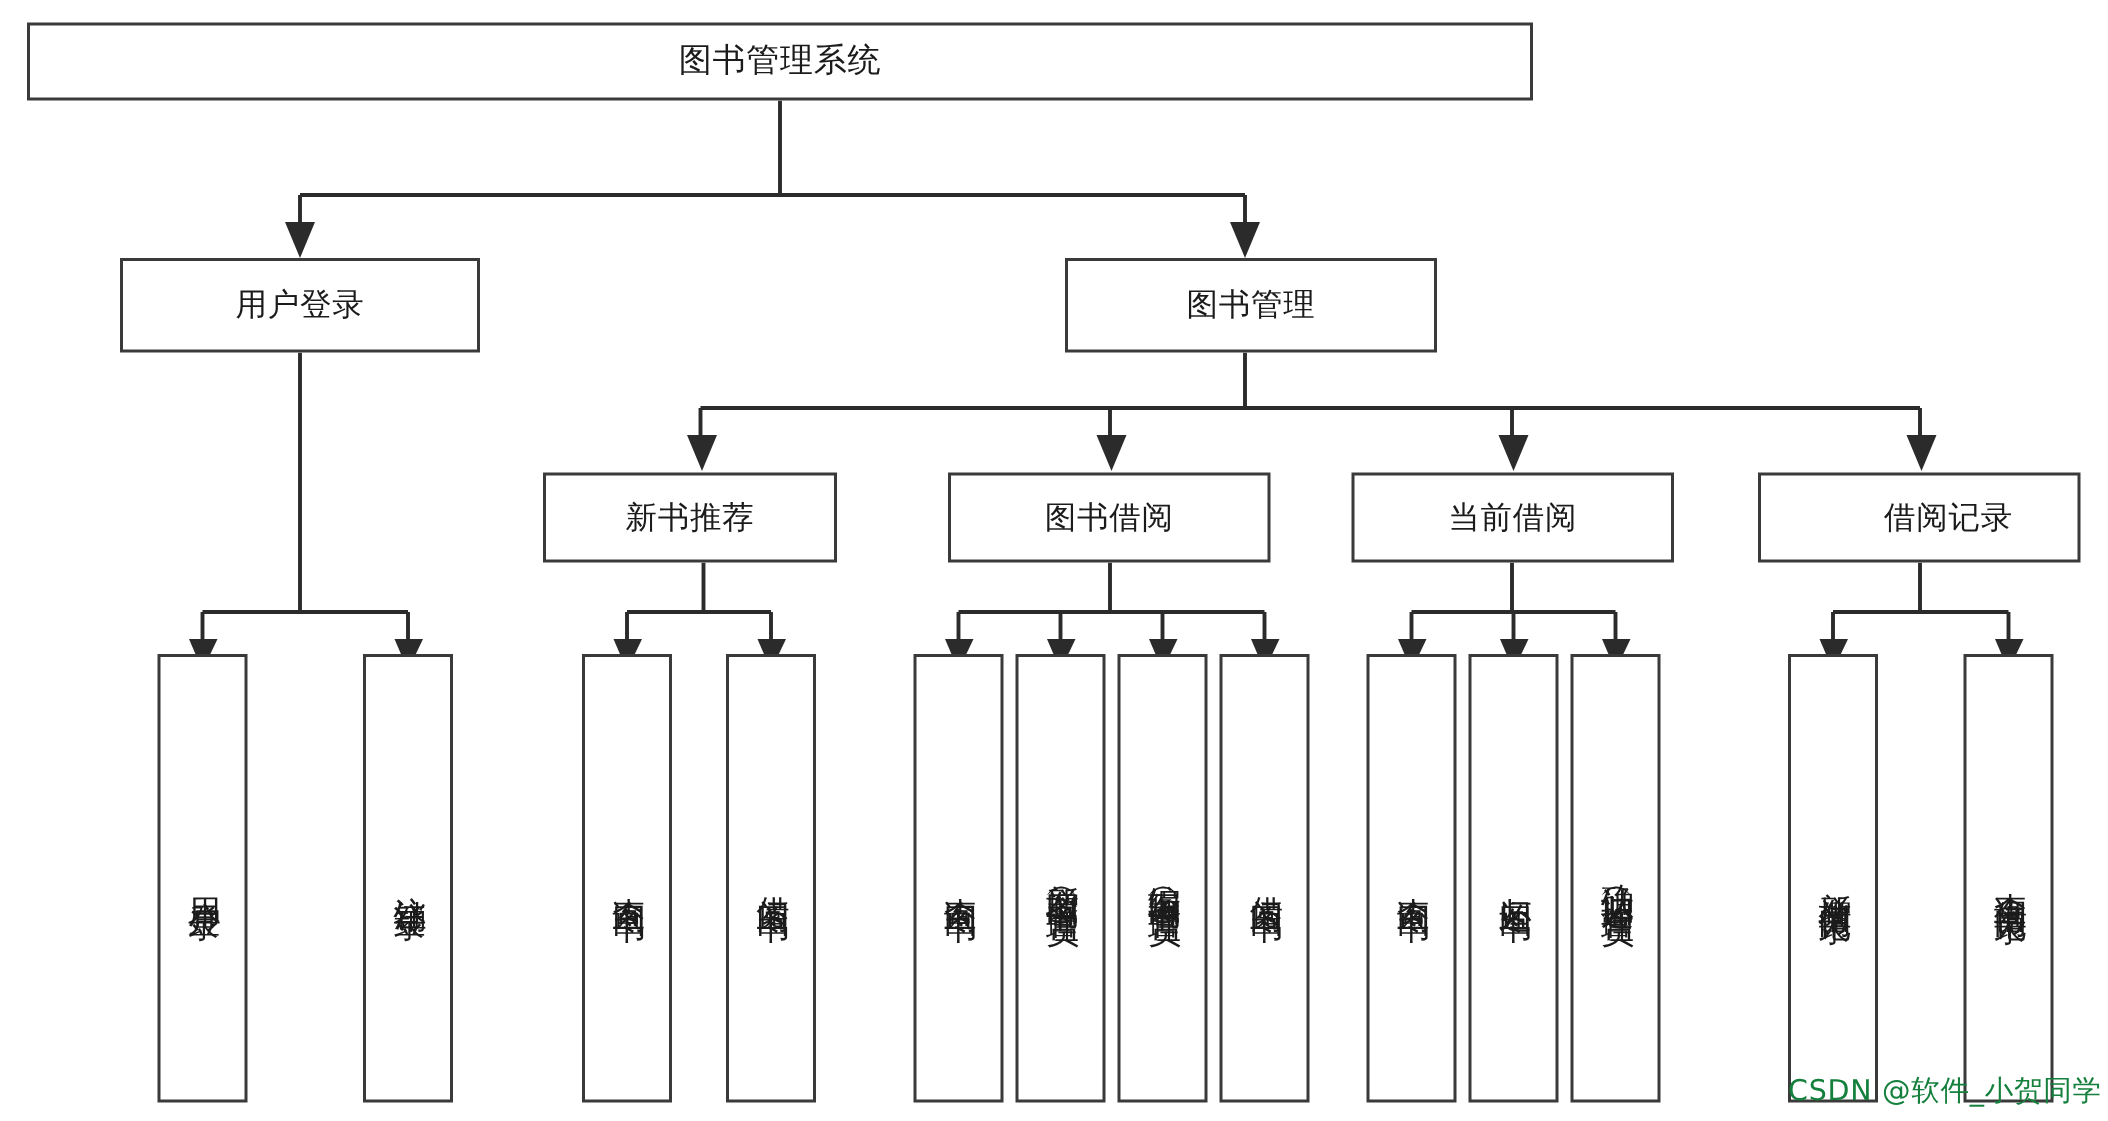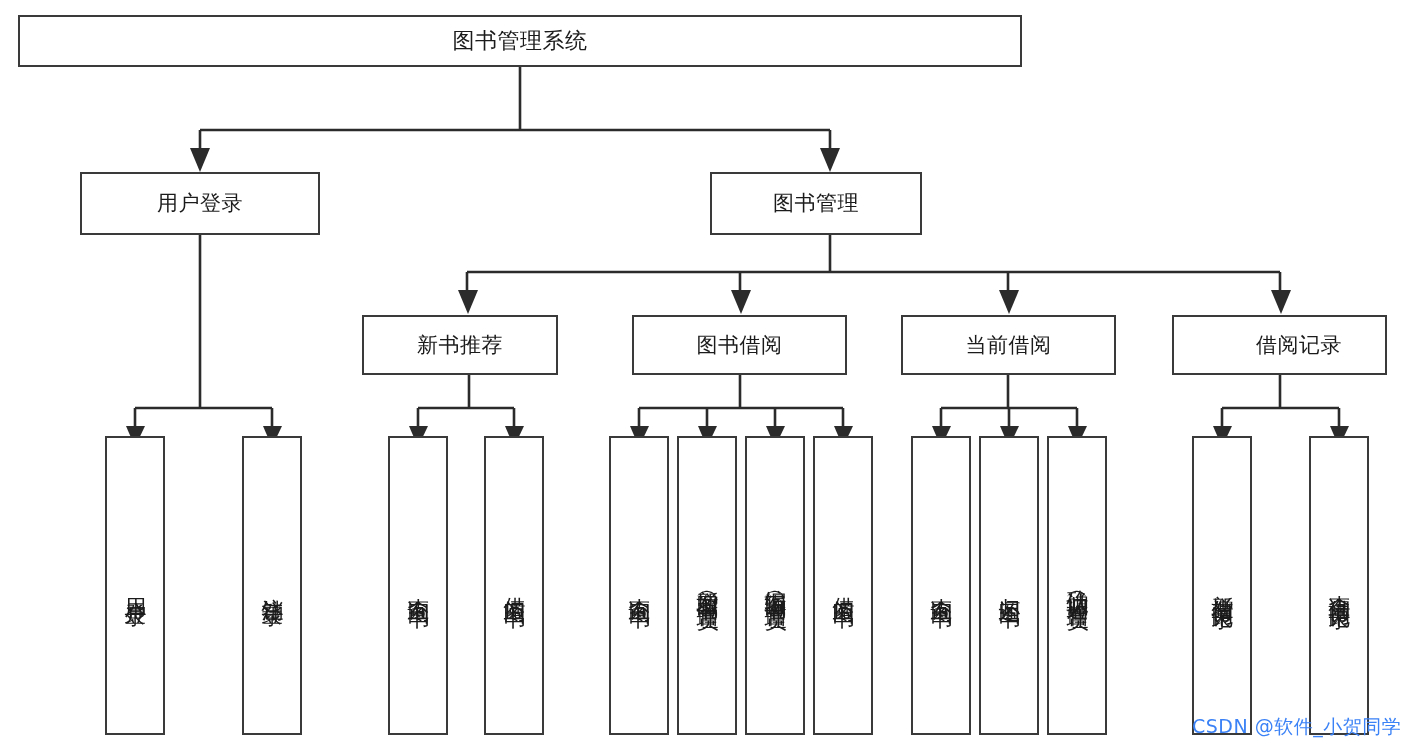--- a/index.html
+++ b/index.html
@@ -58,21 +58,21 @@
     writing-mode: vertical-rl;
     text-orientation: upright;
     font-size: 22px;
     line-height: 1.22;
     letter-spacing: 3px;
     max-height: 100%;
   }
   .watermark {
     position: absolute;
     font-size: 19px;
-    color: #3b82f6;
+    color: #15803d;
     letter-spacing: 0.5px;
     white-space: nowrap;
     user-select: none;
   }
 </style>
 </head>
 <body>
 
 <div id="canvas">
 
@@ -154,21 +154,21 @@
     </g>
   </svg>
 
   <div class="node root horiz" style="left:18px; top:15px; width:1004px; height:52px;">
     <span class="label">图书管理系统</span>
   </div>
 
   <div class="node horiz" style="left:80px; top:172px; width:240px; height:63px;">
     <span class="label">用户登录</span>
   </div>
-  <div class="node horiz" style="left:710px; top:172px; width:212px; height:63px;">
+  <div class="node horiz" style="left:710px; top:172px; width:248px; height:63px;">
     <span class="label">图书管理</span>
   </div>
 
   <div class="node horiz" style="left:362px; top:315px; width:196px; height:60px;">
     <span class="label">新书推荐</span>
   </div>
   <div class="node horiz" style="left:901px; top:315px; width:215px; height:60px;">
     <span class="label">当前借阅</span>
   </div>
   <div class="node horiz" style="left:632px; top:315px; width:215px; height:60px;">

